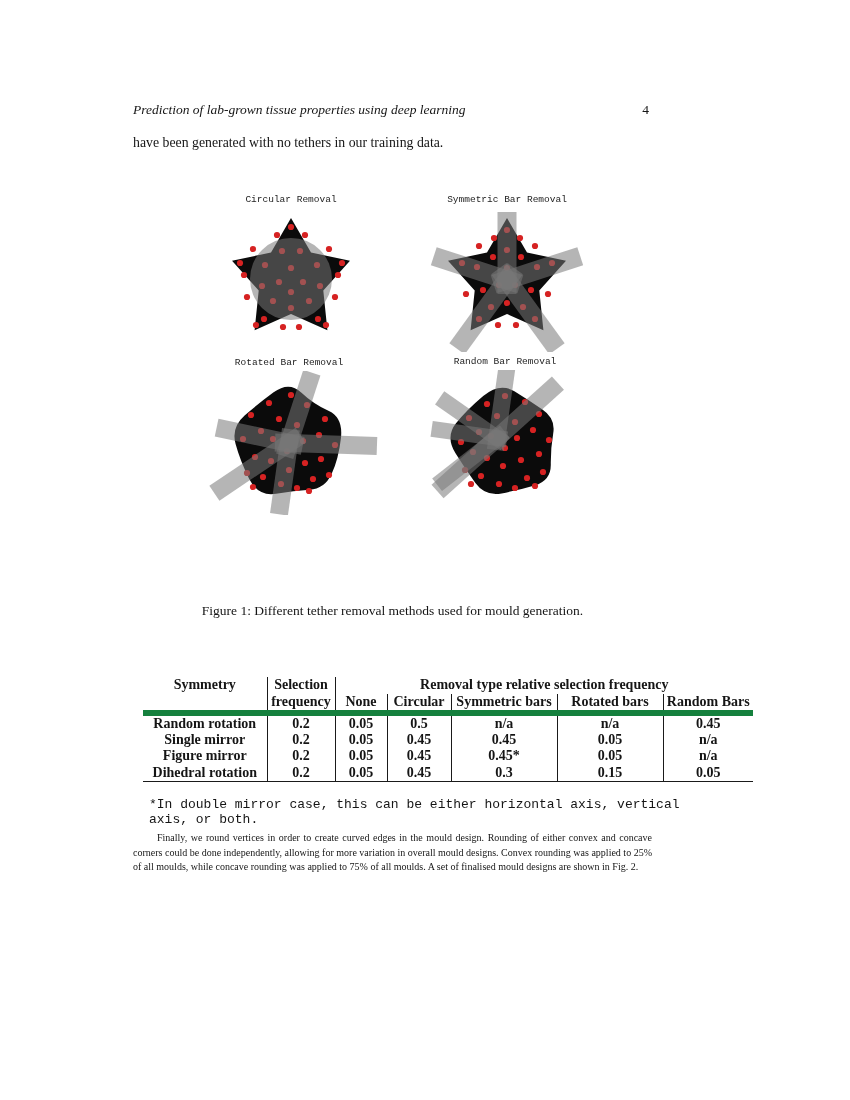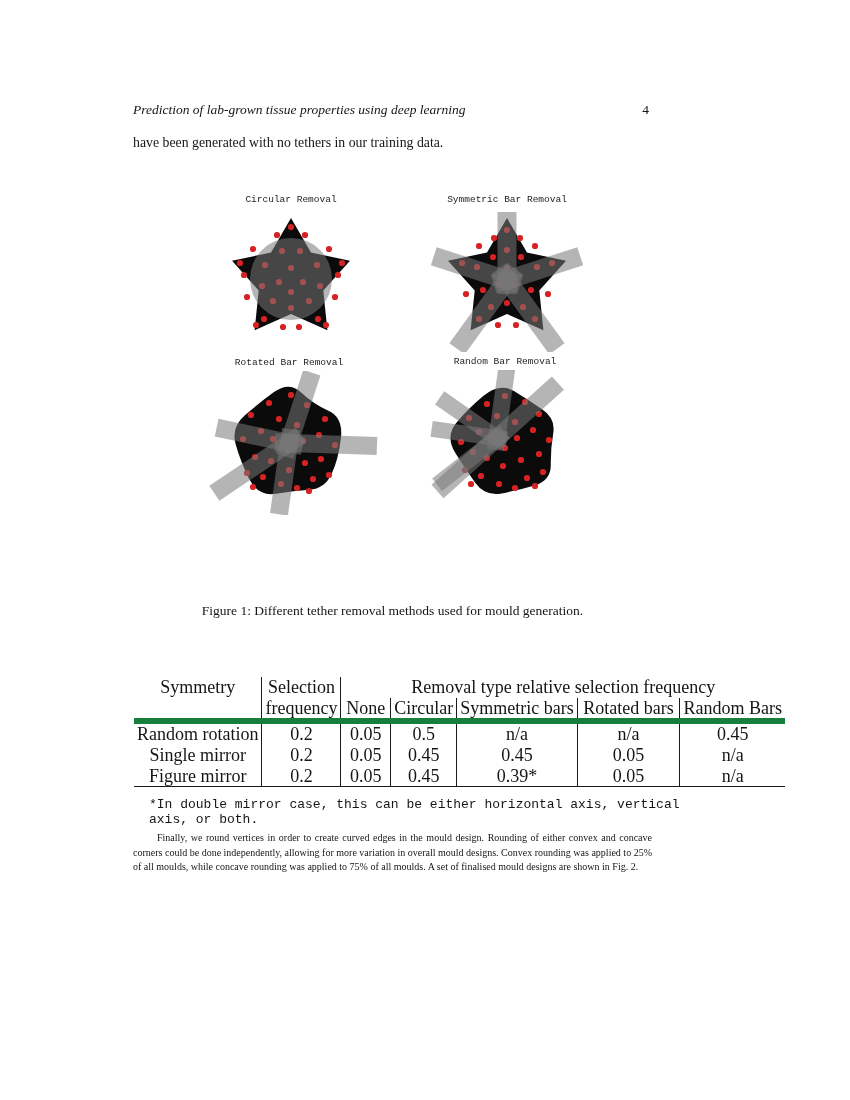--- a/index.html
+++ b/index.html
@@ -26,22 +26,22 @@
   .subfig svg { display:block; }
   .figcaption {
     position:absolute; top:563px; left:133px; width:519px;
     text-align:center; font-size:13.5px;margin-top:40px;
   }
   .tablecaption {
     position:absolute; top:608px; left:133px; width:519px;
     text-align:justify; font-size:13.5px; line-height:1.34;
   }
   table.tbl {
-    position:absolute; top:677px; left:134px; border-collapse:collapse;
-    font-size:18px; table-layout:fixed;
+    position:absolute; top:677px; left:143px; border-collapse:collapse;
+    font-size:14px; table-layout:fixed;font-weight:bold;
   }
   table.tbl td {
     text-align:center; padding:0 3px; height:16.5px; line-height:1.15;
     overflow:hidden; white-space:nowrap;
   }
   table.tbl .br { border-right:1px solid #1a1a1a; }
   table.tbl thead tr.h2 td { border-bottom:6px solid #15803d; }
   table.tbl tbody tr:last-child td { border-bottom:1px solid #1a1a1a; }
   .footnote {
     position:absolute; top:797px; left:149px; width:540px; font-size:13px;font-family:Liberation Mono, monospace;
@@ -260,23 +260,32 @@
           <td class="br">0.45</td>
           <td class="br">0.45</td>
           <td class="br">0.05</td>
           <td>n/a</td>
         </tr>
         <tr>
           <td class="br">Figure mirror</td>
           <td class="br">0.2</td>
           <td class="br">0.05</td>
           <td class="br">0.45</td>
-          <td class="br">0.39*</td>
+          <td class="br">0.45*</td>
           <td class="br">0.05</td>
           <td>n/a</td>
+        </tr>
+        <tr>
+          <td class="br">Dihedral rotation</td>
+          <td class="br">0.2</td>
+          <td class="br">0.05</td>
+          <td class="br">0.45</td>
+          <td class="br">0.3</td>
+          <td class="br">0.15</td>
+          <td>0.05</td>
         </tr>
       </tbody>
   </table>
 
   <div class="footnote">*In double mirror case, this can be either horizontal axis, vertical axis, or both.</div>
 
   <div class="closing">Finally, we round vertices in order to create curved edges in the mould design. Rounding of either convex and concave corners could be done independently, allowing for more variation in overall mould designs. Convex rounding was applied to 25% of all moulds, while concave rounding was applied to 75% of all moulds. A set of finalised mould designs are shown in Fig. 2.</div>
 
 </div>
 

